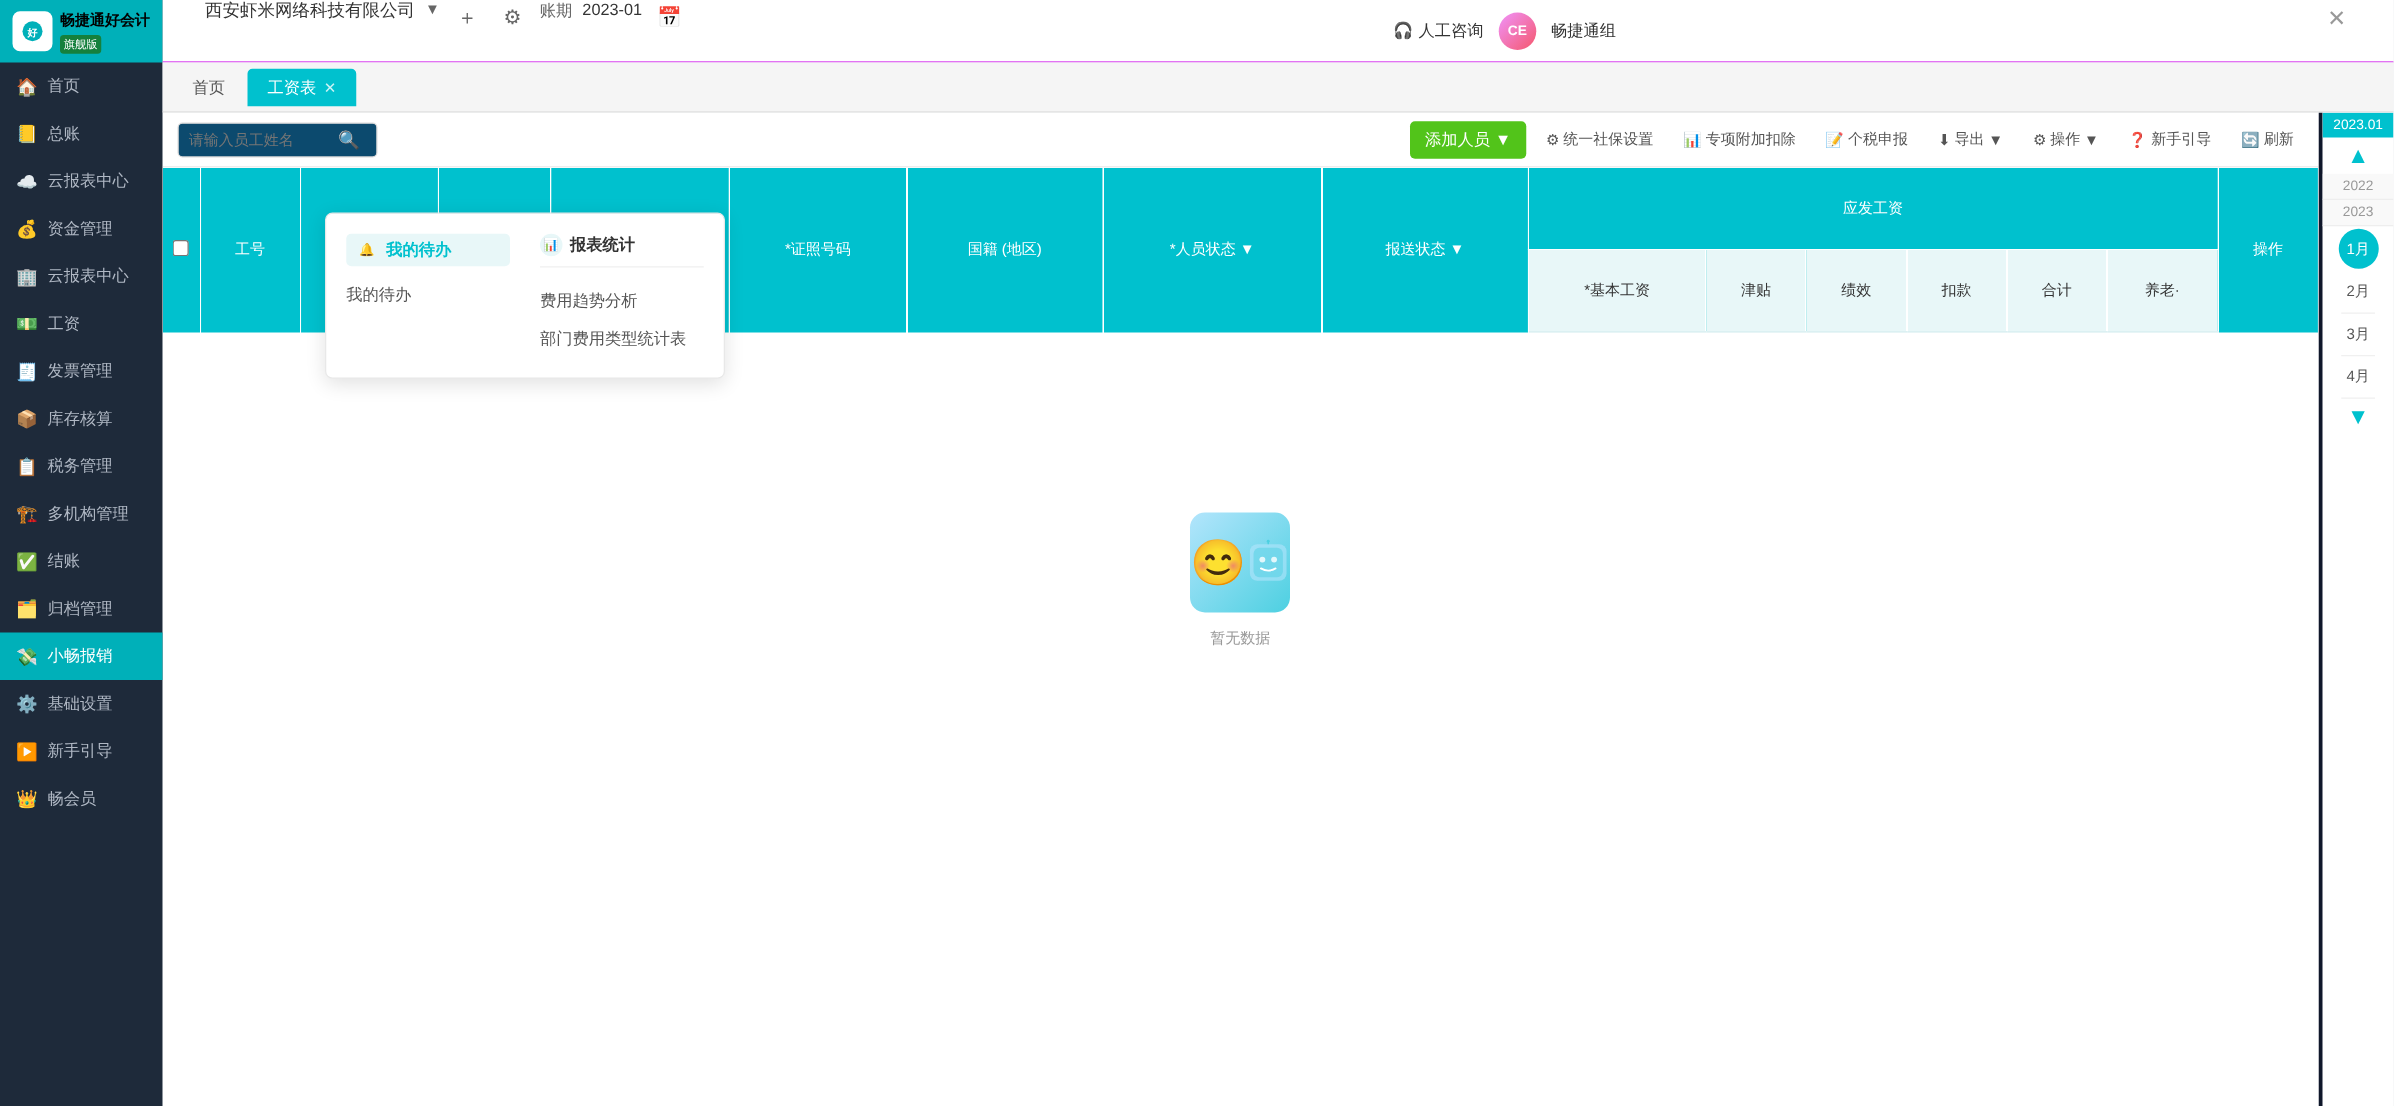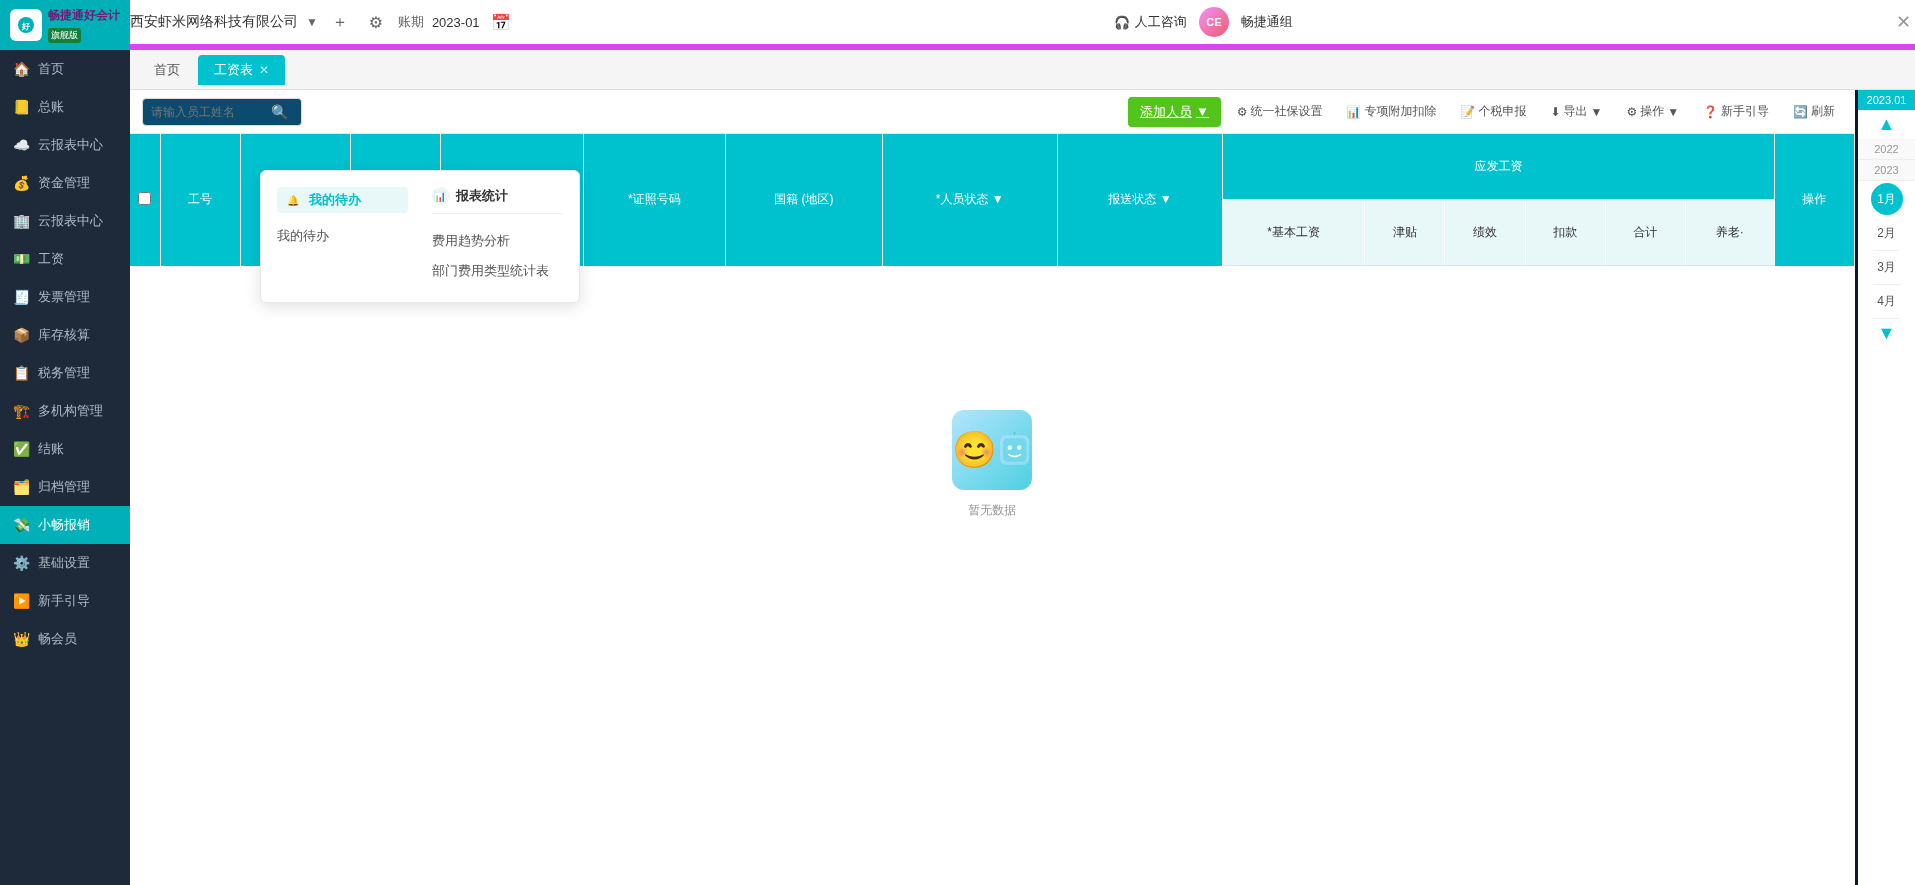--- a/index.html
+++ b/index.html
@@ -76,23 +76,22 @@
       flex-direction: column;
       height: 885px;
       overflow: hidden;
     }
 
     
     .topbar {
       height: 50px;
       background: #fff;
       display: flex;
-      align-items: center;
-      padding: 0 0;
-      border-bottom: 6px solid #d946ef;
+      padding: 0 34px;
+      border-bottom: 1px solid #d946ef;
       gap: 8px;
     }
     .company-name {
       font-size: 14px;
       color: #333;
       font-weight: 500;
     }
     .topbar-dropdown {
       color: #666;
       font-size: 12px;
@@ -203,21 +202,20 @@
       height: 30px;
       padding: 0 12px;
       background: #52c41a;
       color: #fff;
       border: none;
       border-radius: 4px;
       font-size: 13px;
       cursor: pointer;
       display: flex; align-items: center; gap: 4px;
       margin-left: auto;
-      text-decoration: underline;
     }
     .toolbar-action-btn {
       height: 28px;
       padding: 0 8px;
       background: transparent;
       border: none;
       font-size: 12px;
       color: #555;
       cursor: pointer;
       display: flex; align-items: center; gap: 3px;
@@ -405,21 +403,21 @@
 
 <div class="sidebar">
   <div class="sidebar-logo">
     <div class="sidebar-logo-icon">
       <svg width="20" height="20" viewBox="0 0 20 20">
         <circle cx="10" cy="10" r="8" fill="#00b0b9"></circle>
         <text x="10" y="14" text-anchor="middle" font-size="8" fill="white" font-weight="bold">好</text>
       </svg>
     </div>
     <div>
-      <div style="font-size:12px;color:#701a75;font-weight:bold;">畅捷通好会计</div>
+      <div style="font-size:12px;color:#000000;font-weight:bold;">畅捷通好会计</div>
       <span class="sidebar-logo-badge">旗舰版</span>
     </div>
   </div>
 
   <div id="sidebar-items">
       <div class="sidebar-item">
         <span class="sidebar-icon">🏠</span>
         <span>首页</span>
       </div>
       <div class="sidebar-item">

